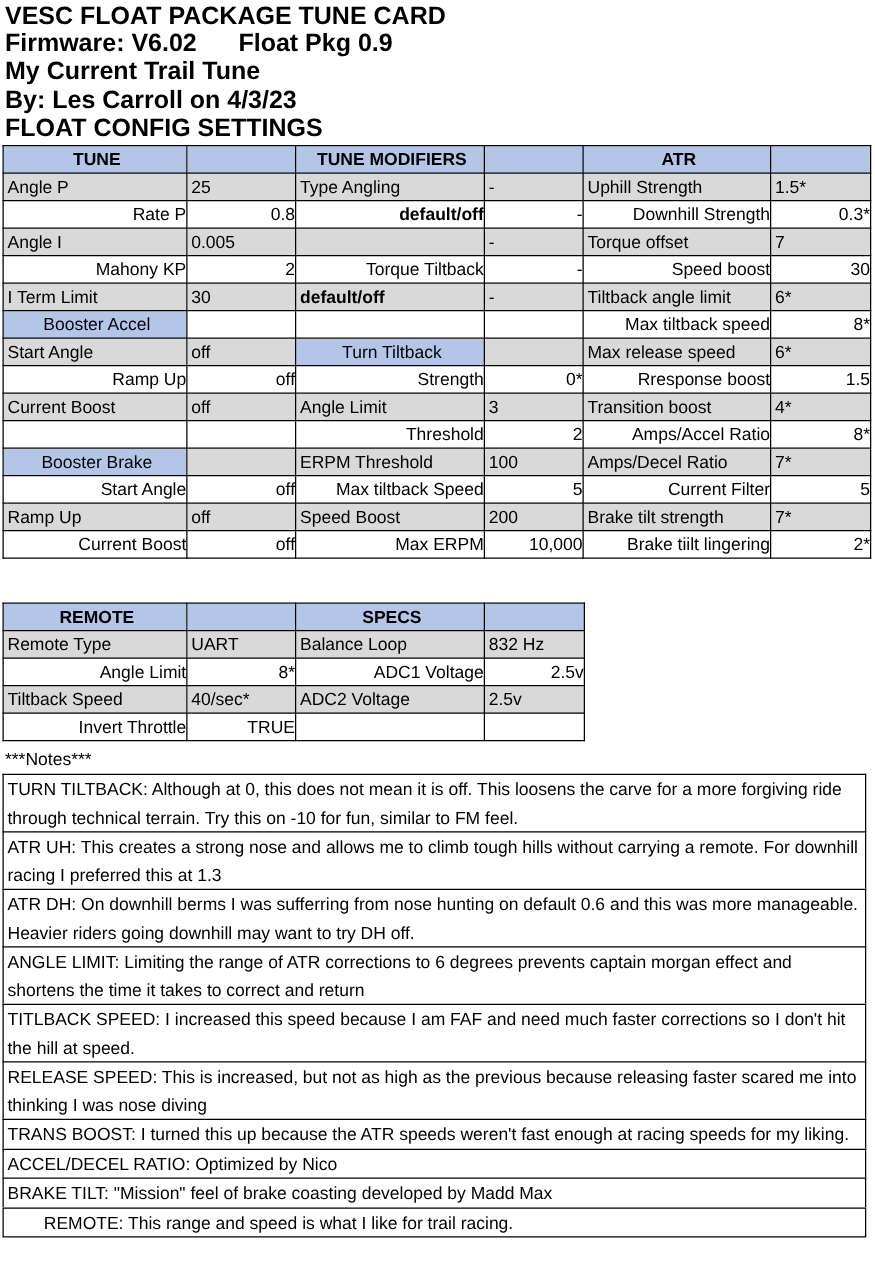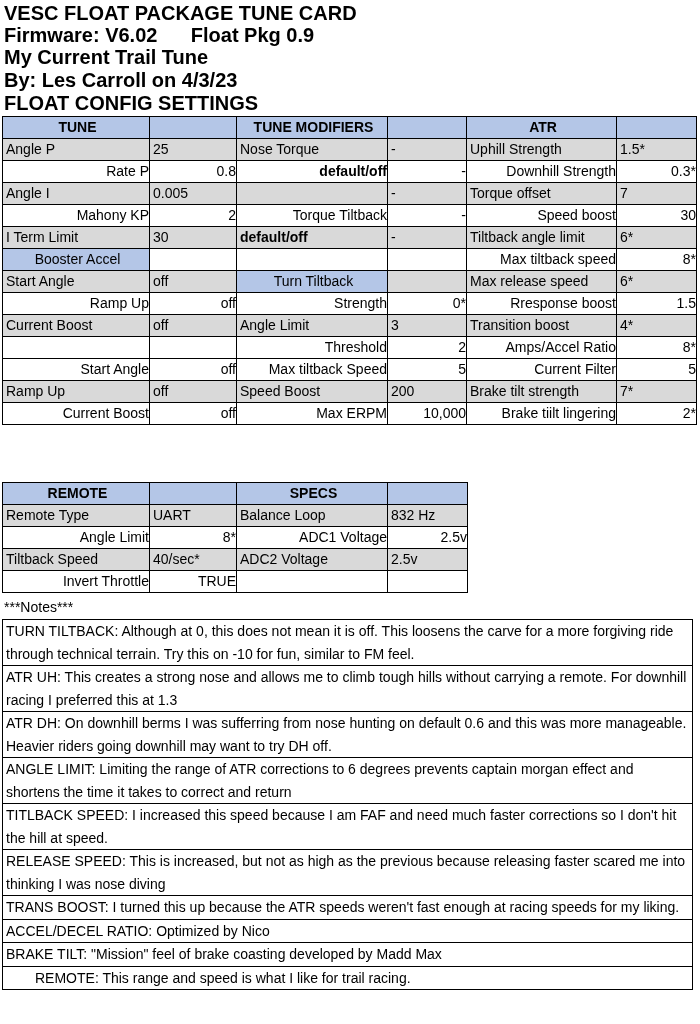--- a/index.html
+++ b/index.html
@@ -42,21 +42,21 @@
     <td class="b bold">TUNE</td>
     <td class="b"></td>
     <td class="b bold">TUNE MODIFIERS</td>
     <td class="b"></td>
     <td class="b bold">ATR</td>
     <td class="b"></td>
   </tr>
   <tr>
     <td class="g">Angle P</td>
     <td class="g">25</td>
-    <td class="g">Nose Torque</td>
+    <td class="g">Type Angling</td>
     <td class="g">-</td>
     <td class="g">Uphill Strength</td>
     <td class="g">1.5*</td>
   </tr>
   <tr>
     <td class="w">Rate P</td>
     <td class="w">0.8</td>
     <td class="w bold">default/off</td>
     <td class="w">-</td>
     <td class="w">Downhill Strength</td>
@@ -118,20 +118,28 @@
     <td class="g">Transition boost</td>
     <td class="g">4*</td>
   </tr>
   <tr>
     <td class="w"></td>
     <td class="w"></td>
     <td class="w">Threshold</td>
     <td class="w">2</td>
     <td class="w">Amps/Accel Ratio</td>
     <td class="w">8*</td>
+  </tr>
+  <tr>
+    <td class="b">Booster Brake</td>
+    <td class="g"></td>
+    <td class="g">ERPM Threshold</td>
+    <td class="g">100</td>
+    <td class="g">Amps/Decel Ratio</td>
+    <td class="g">7*</td>
   </tr>
   <tr>
     <td class="w">Start Angle</td>
     <td class="w">off</td>
     <td class="w">Max tiltback Speed</td>
     <td class="w">5</td>
     <td class="w">Current Filter</td>
     <td class="w">5</td>
   </tr>
   <tr>

